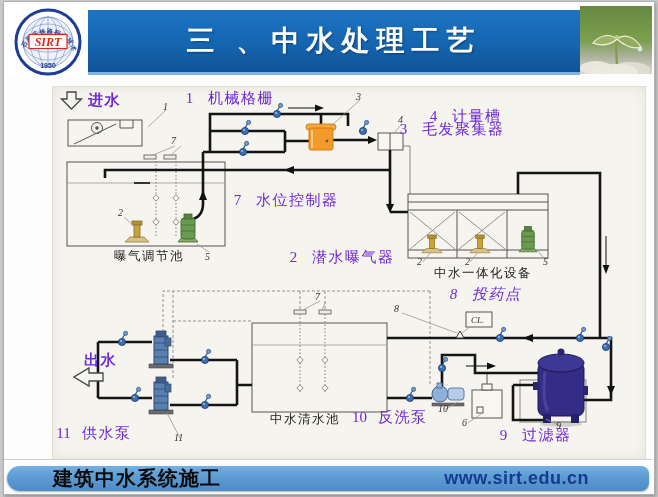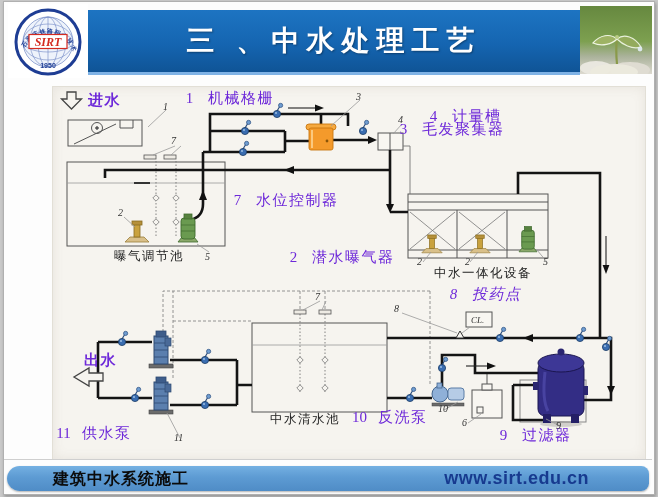--- a/index.html
+++ b/index.html
@@ -27,21 +27,21 @@
   .bold{font-weight:bold;}
   .lbl .num{display:inline-block;min-width:15px;margin-right:11px;text-align:center;letter-spacing:0;}
   .callout{position:absolute;z-index:3;font:italic 10px "Liberation Serif","DejaVu Serif",serif;color:#333;}
   .cl-lbl{font-size:9px;letter-spacing:0;color:#333;}
   
   .footer-line{position:absolute;left:4px;top:459px;width:648px;height:1px;background:#cfcfcf;z-index:5;}
   .footer-bar{position:absolute;left:7px;top:466px;width:642px;height:25px;z-index:6;
               background:linear-gradient(180deg,#74b0e2 0%,#5d9bd3 45%,#4f8cc6 100%);
               border-radius:13px 8px 8px 13px;box-shadow:0 1px 2px rgba(0,0,0,.3);}
   .footer-course{position:absolute;left:46px;top:0;height:25px;line-height:25px;
-                 font-size:16px;font-weight:bold;color:#0b0b0b;letter-spacing:1px;}
+                 font-size:20px;font-weight:bold;color:#0b0b0b;letter-spacing:1px;}
   .footer-url{position:absolute;right:60px;top:0;height:25px;line-height:25px;
               font-size:18px;font-weight:bold;color:#173a8f;letter-spacing:.5px;}
 </style>
 </head>
 <body>
 
 <div class="stage">
   <div class="slide"></div>
 
   <div class="logo-box">

